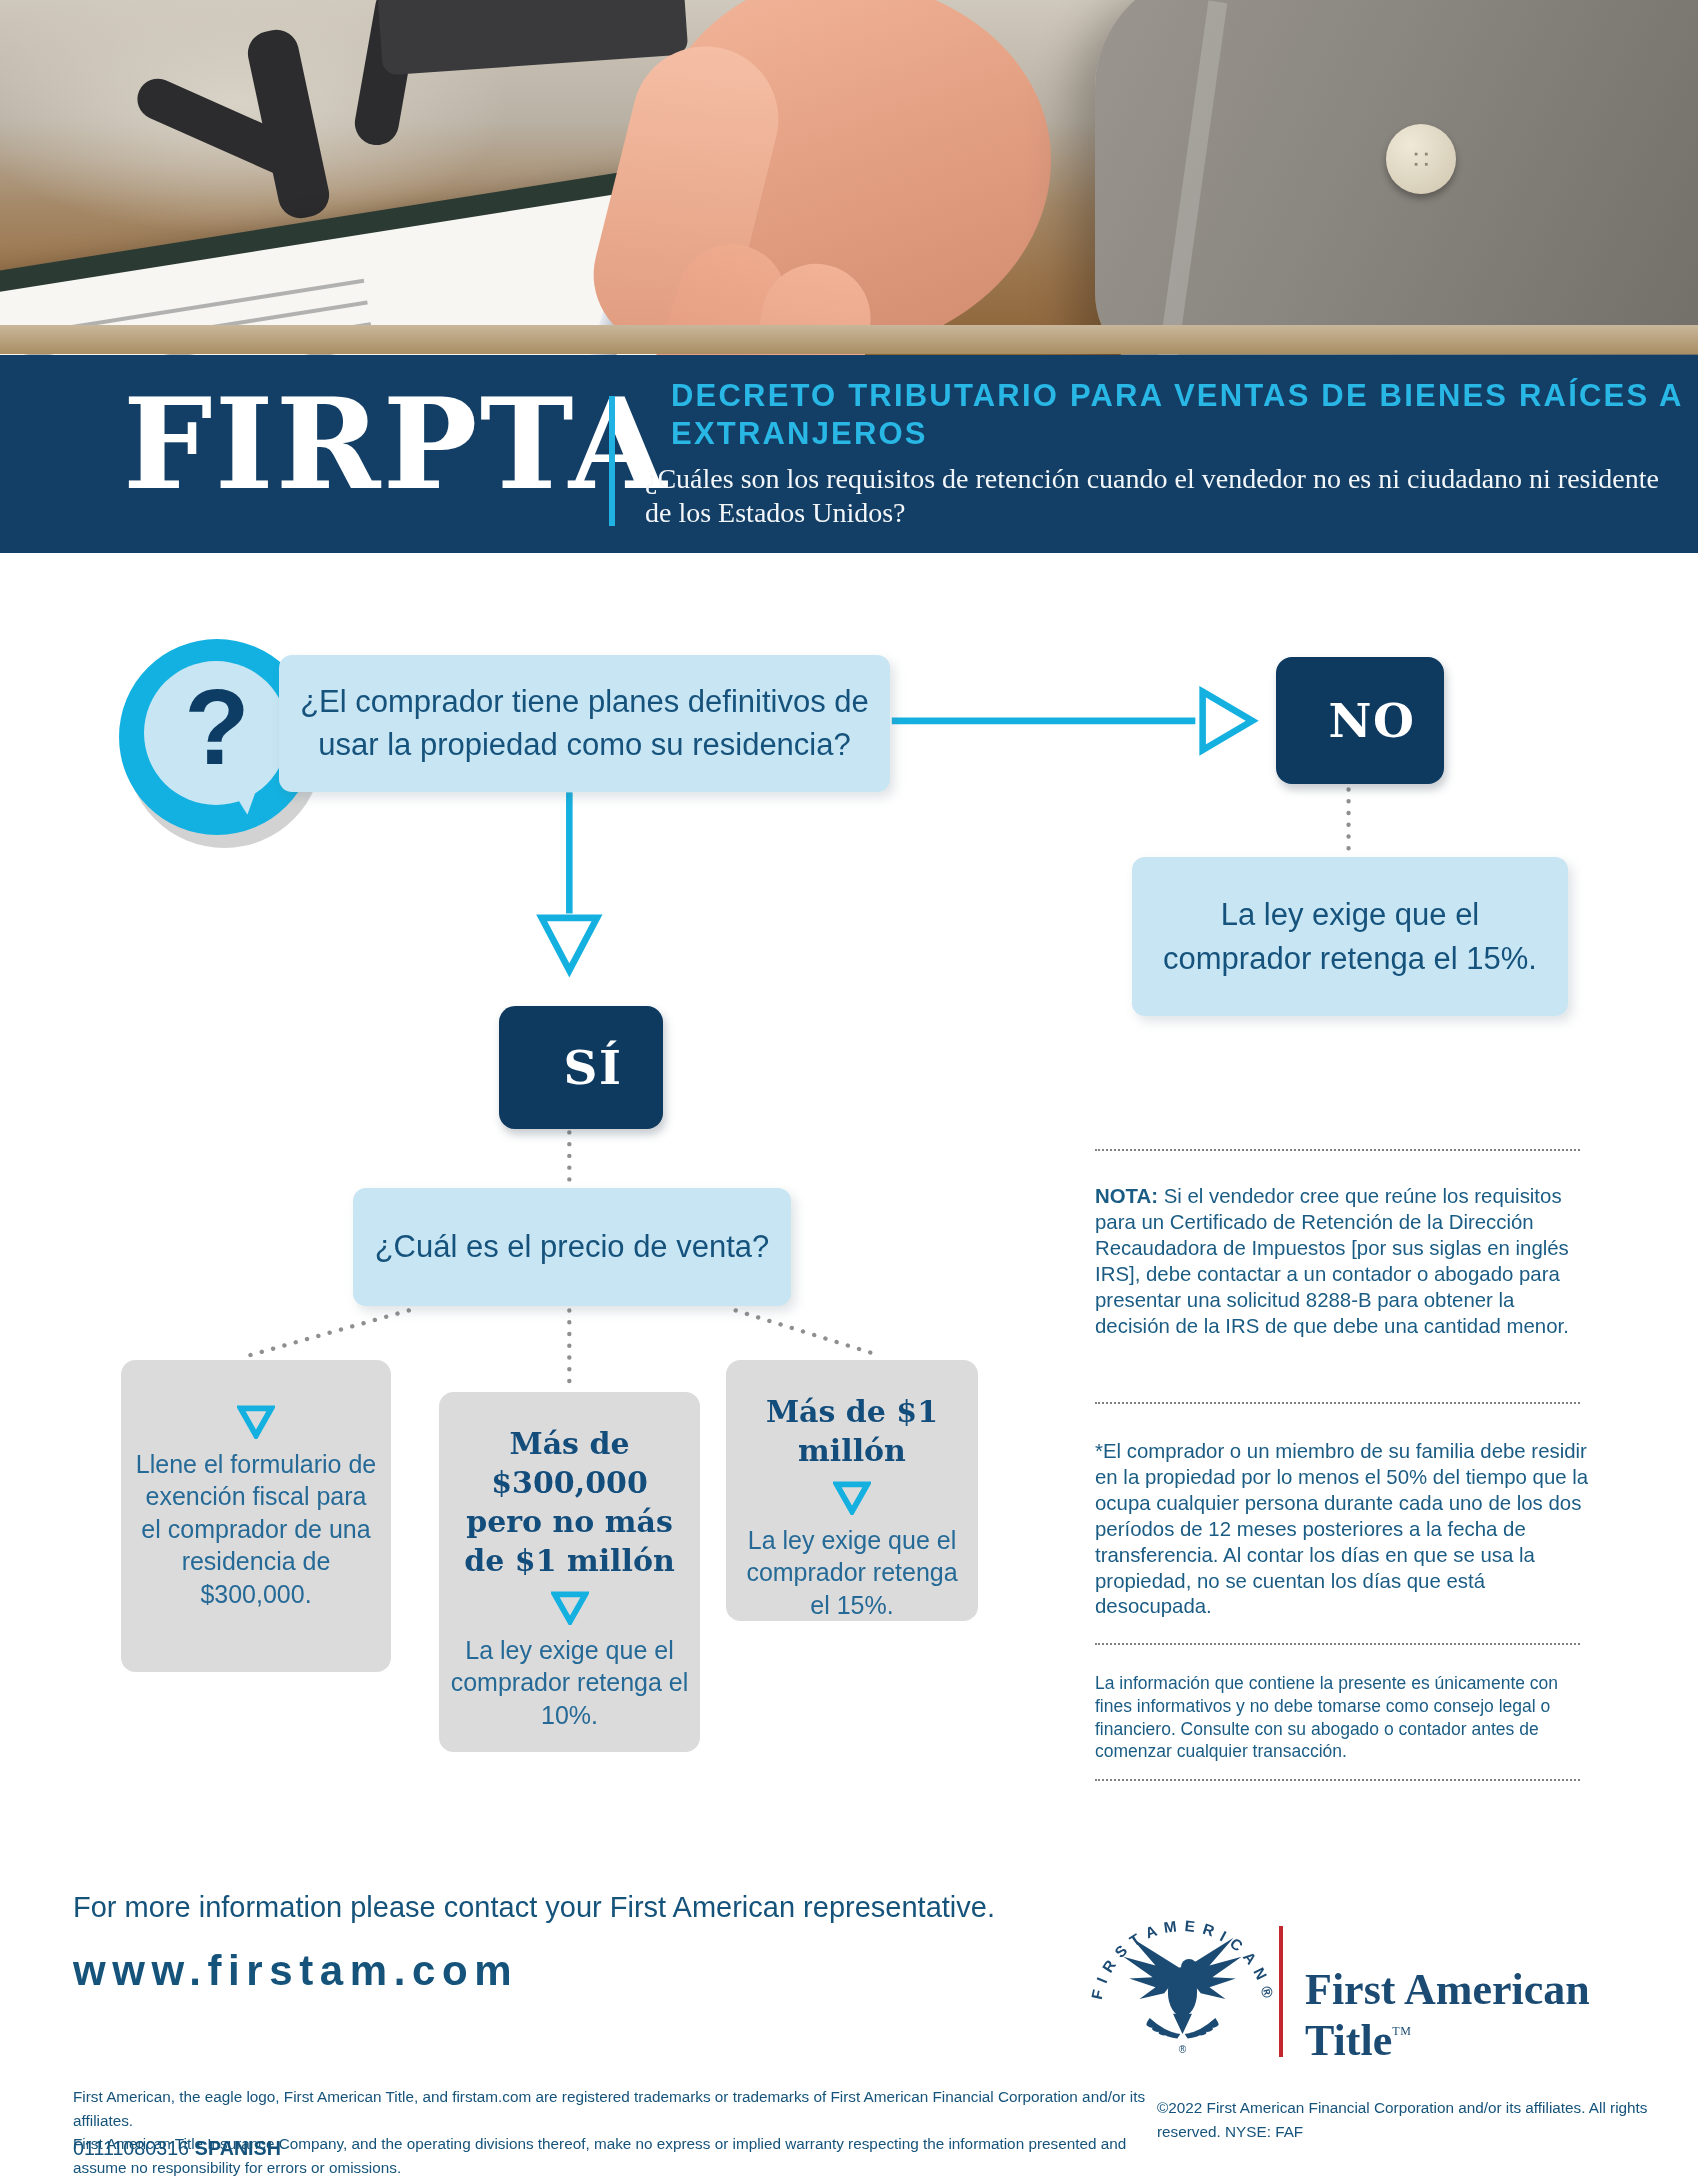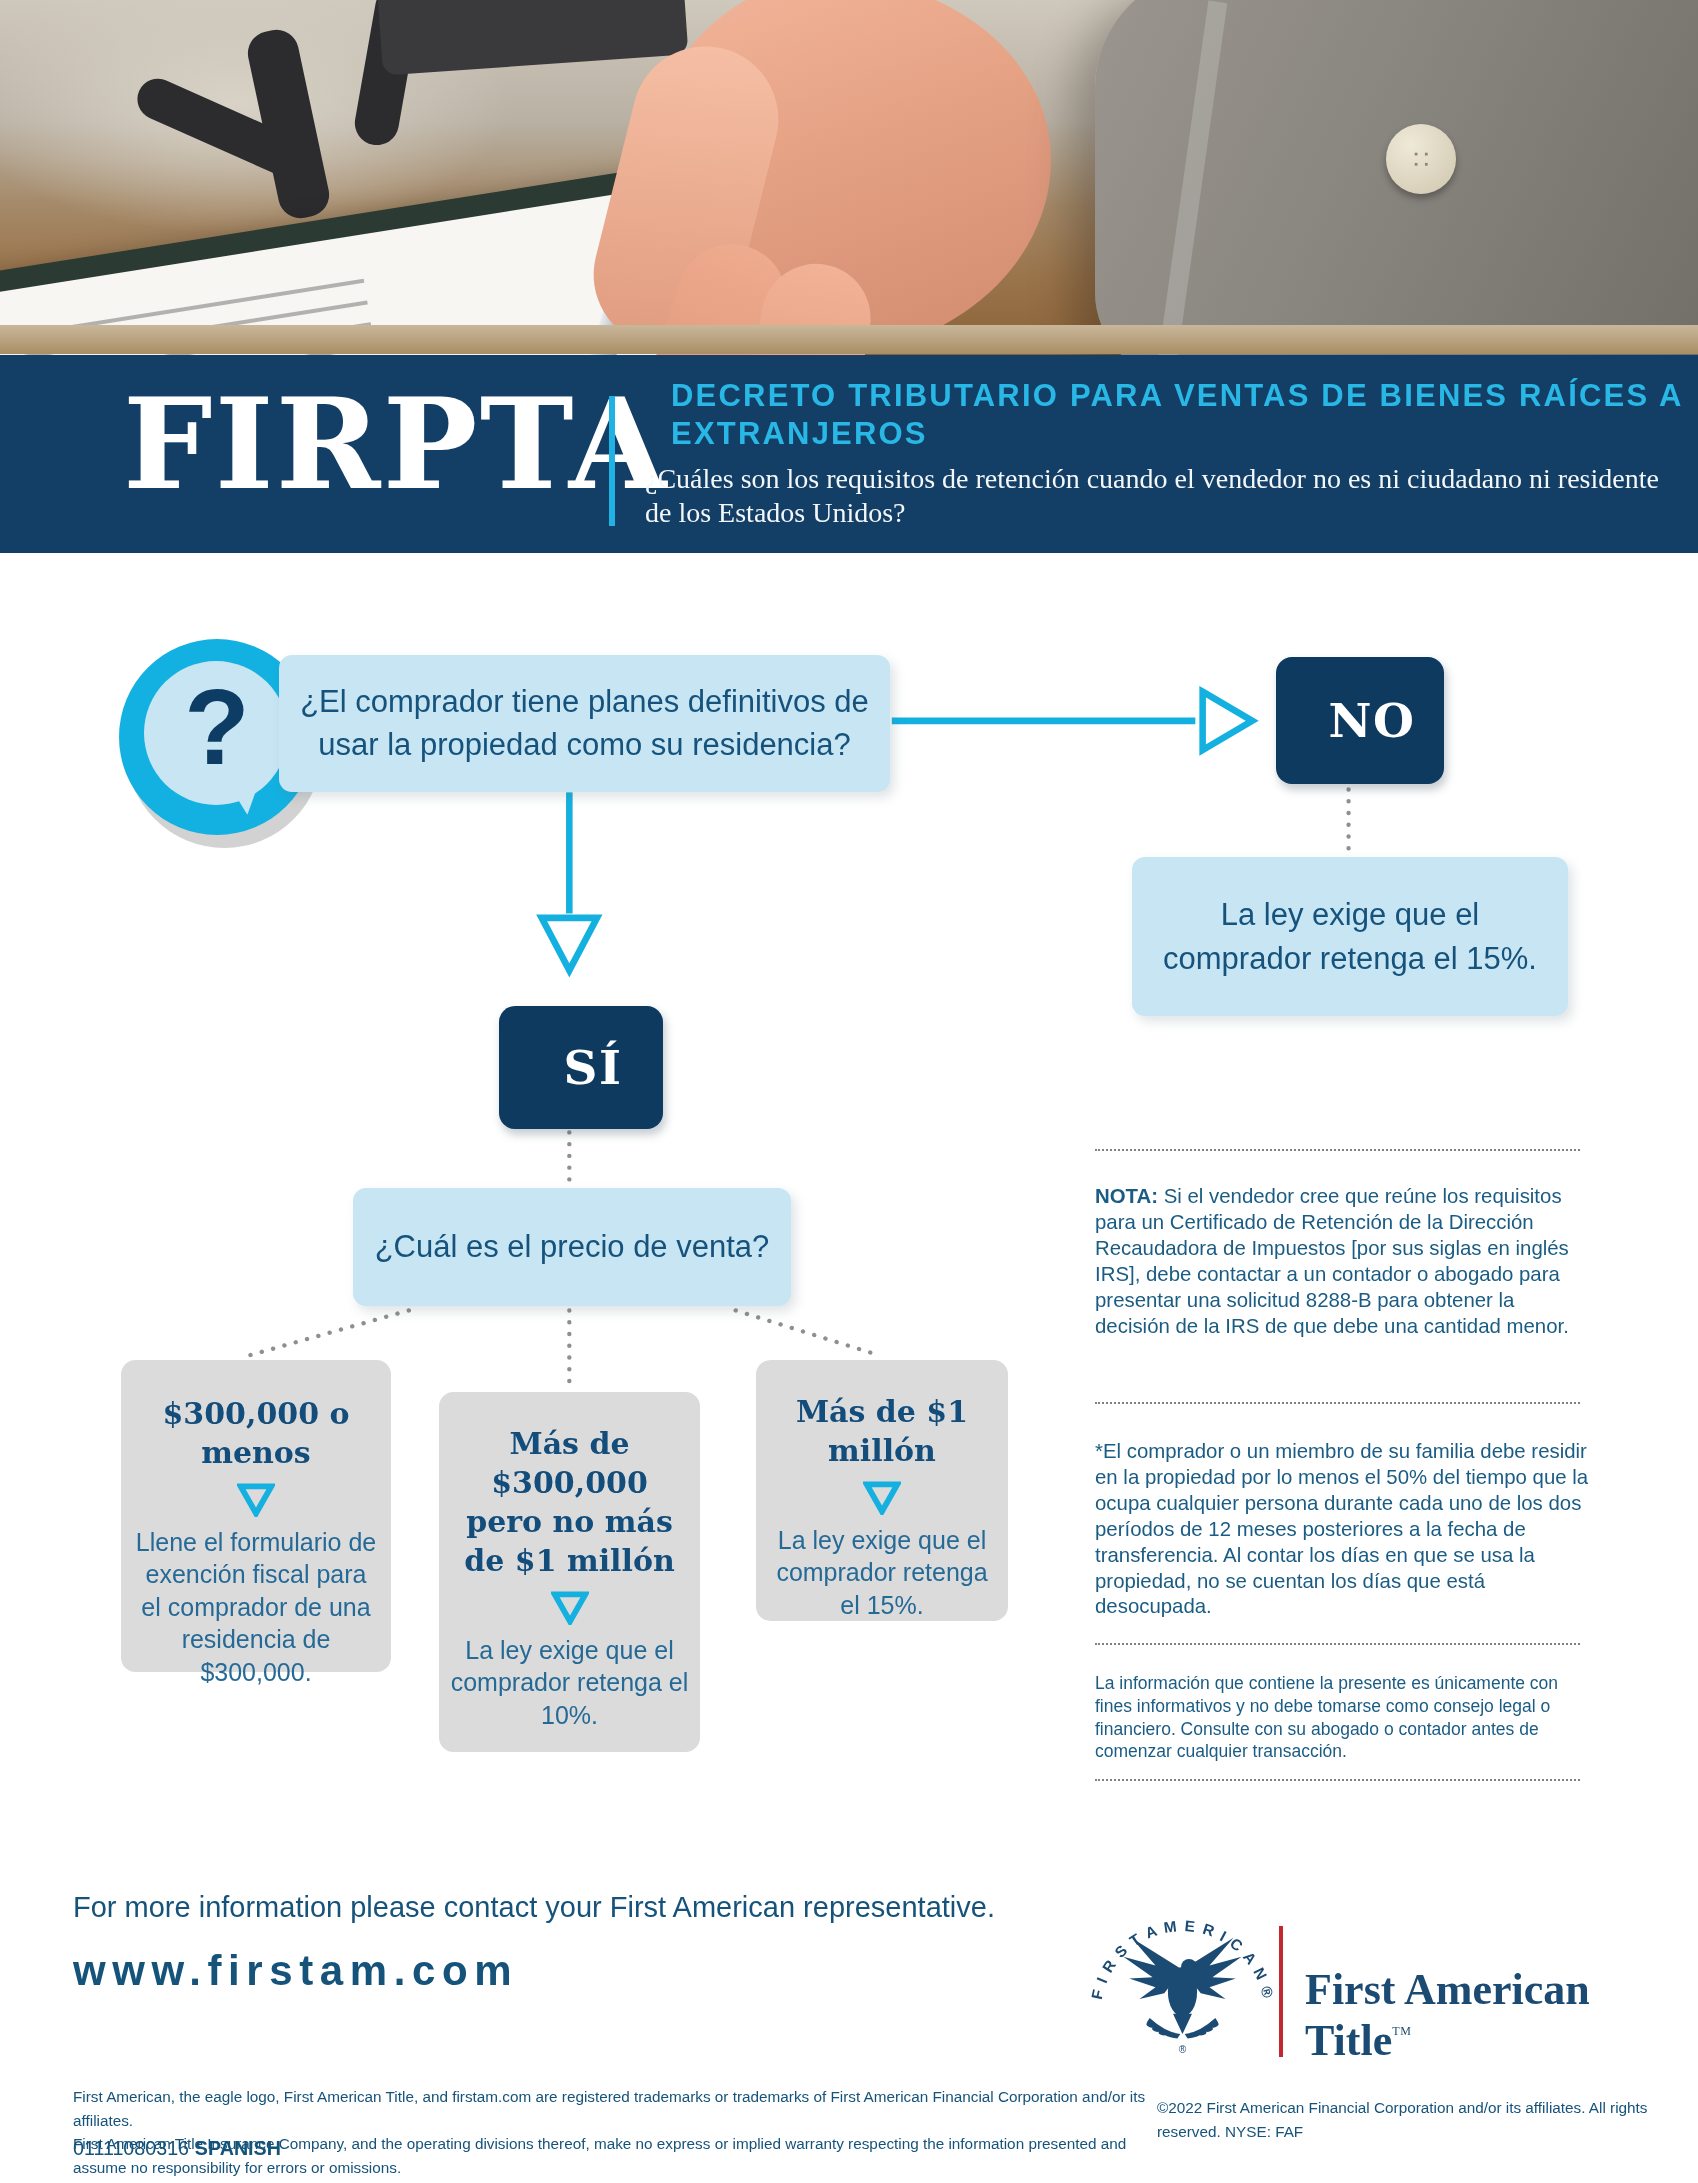--- a/index.html
+++ b/index.html
@@ -79,21 +79,21 @@
           font-size:107px;font-weight:bold;color:#0d3c64;font-family:"Liberation Sans",sans-serif;}
 
   
   .graybox{position:absolute;background:#dbdbdc;border-radius:14.6px;text-align:center;
            color:#15527c;box-sizing:border-box;}
   .graybox .cond{font-family:"DejaVu Serif",serif;font-weight:bold;font-size:30px;line-height:1.3;color:#134d7b;}
   .graybox .body{font-size:25px;line-height:1.3;color:#256a96;}
   .tri{display:block;margin:10.2px auto 8.8px auto;}
   #out1{left:121px;top:1360px;width:270px;height:312px;padding:34px 13px 0 13px;}
   #out2{left:439px;top:1392px;width:261px;height:360px;padding:32px 10.2px 0 10.2px;}
-  #out3{left:756px;top:1360px;width:252px;height:261px;padding:32px 10.2px 0 10.2px;}
+  #out3{left:726px;top:1360px;width:252px;height:261px;padding:32px 10.2px 0 10.2px;}
 
   
   .rule{position:absolute;left:1095px;width:485px;height:0;border-top:2.9px dotted #808080;}
   #rule1{top:1149px;} #rule2{top:1402px;} #rule3{top:1643px;} #rule4{top:1779px;}
   .note{position:absolute;left:1095px;width:495px;color:#1a5c84;font-size:20.4px;line-height:1.27;}
   #nota{top:1184px;}
   #nota .lbl{font-weight:bold;}
   #asterisk{top:1439px;}
   #disclaimer{top:1672px;font-size:17.5px;line-height:1.3;width:467px;}
 
@@ -173,21 +173,20 @@
     <div class="qmark">?</div>
   </div>
 
   <div id="q-box" class="lightbox">¿El comprador tiene planes definitivos de usar la propiedad como su residencia?</div>
   <div id="no-box" class="navybox">NO</div>
   <div id="no-result" class="lightbox">La ley exige que  el comprador retenga el 15%.</div>
   <div id="yes-box" class="navybox">SÍ</div>
   <div id="price-box" class="lightbox">¿Cuál es el precio de venta?</div>
 
   <div id="out1" class="graybox">
-    <div class="cond">$300,000 o menos</div>
     <svg class="tri" width="38" height="35" viewBox="0 0 52 48">
       <path d="M5 6 L47 6 L26 43 Z" fill="none" stroke="#14b1e0" stroke-width="8"></path>
       </svg>
     <div class="body">Llene el formulario de exención fiscal para el comprador de una residencia de $300,000.</div>
   </div>
   <div id="out2" class="graybox">
     <div class="cond">Más de $300,000 pero no más de $1 millón</div>
     <svg class="tri" width="38" height="35" viewBox="0 0 52 48">
       <path d="M5 6 L47 6 L26 43 Z" fill="none" stroke="#14b1e0" stroke-width="8"></path>
       </svg>

